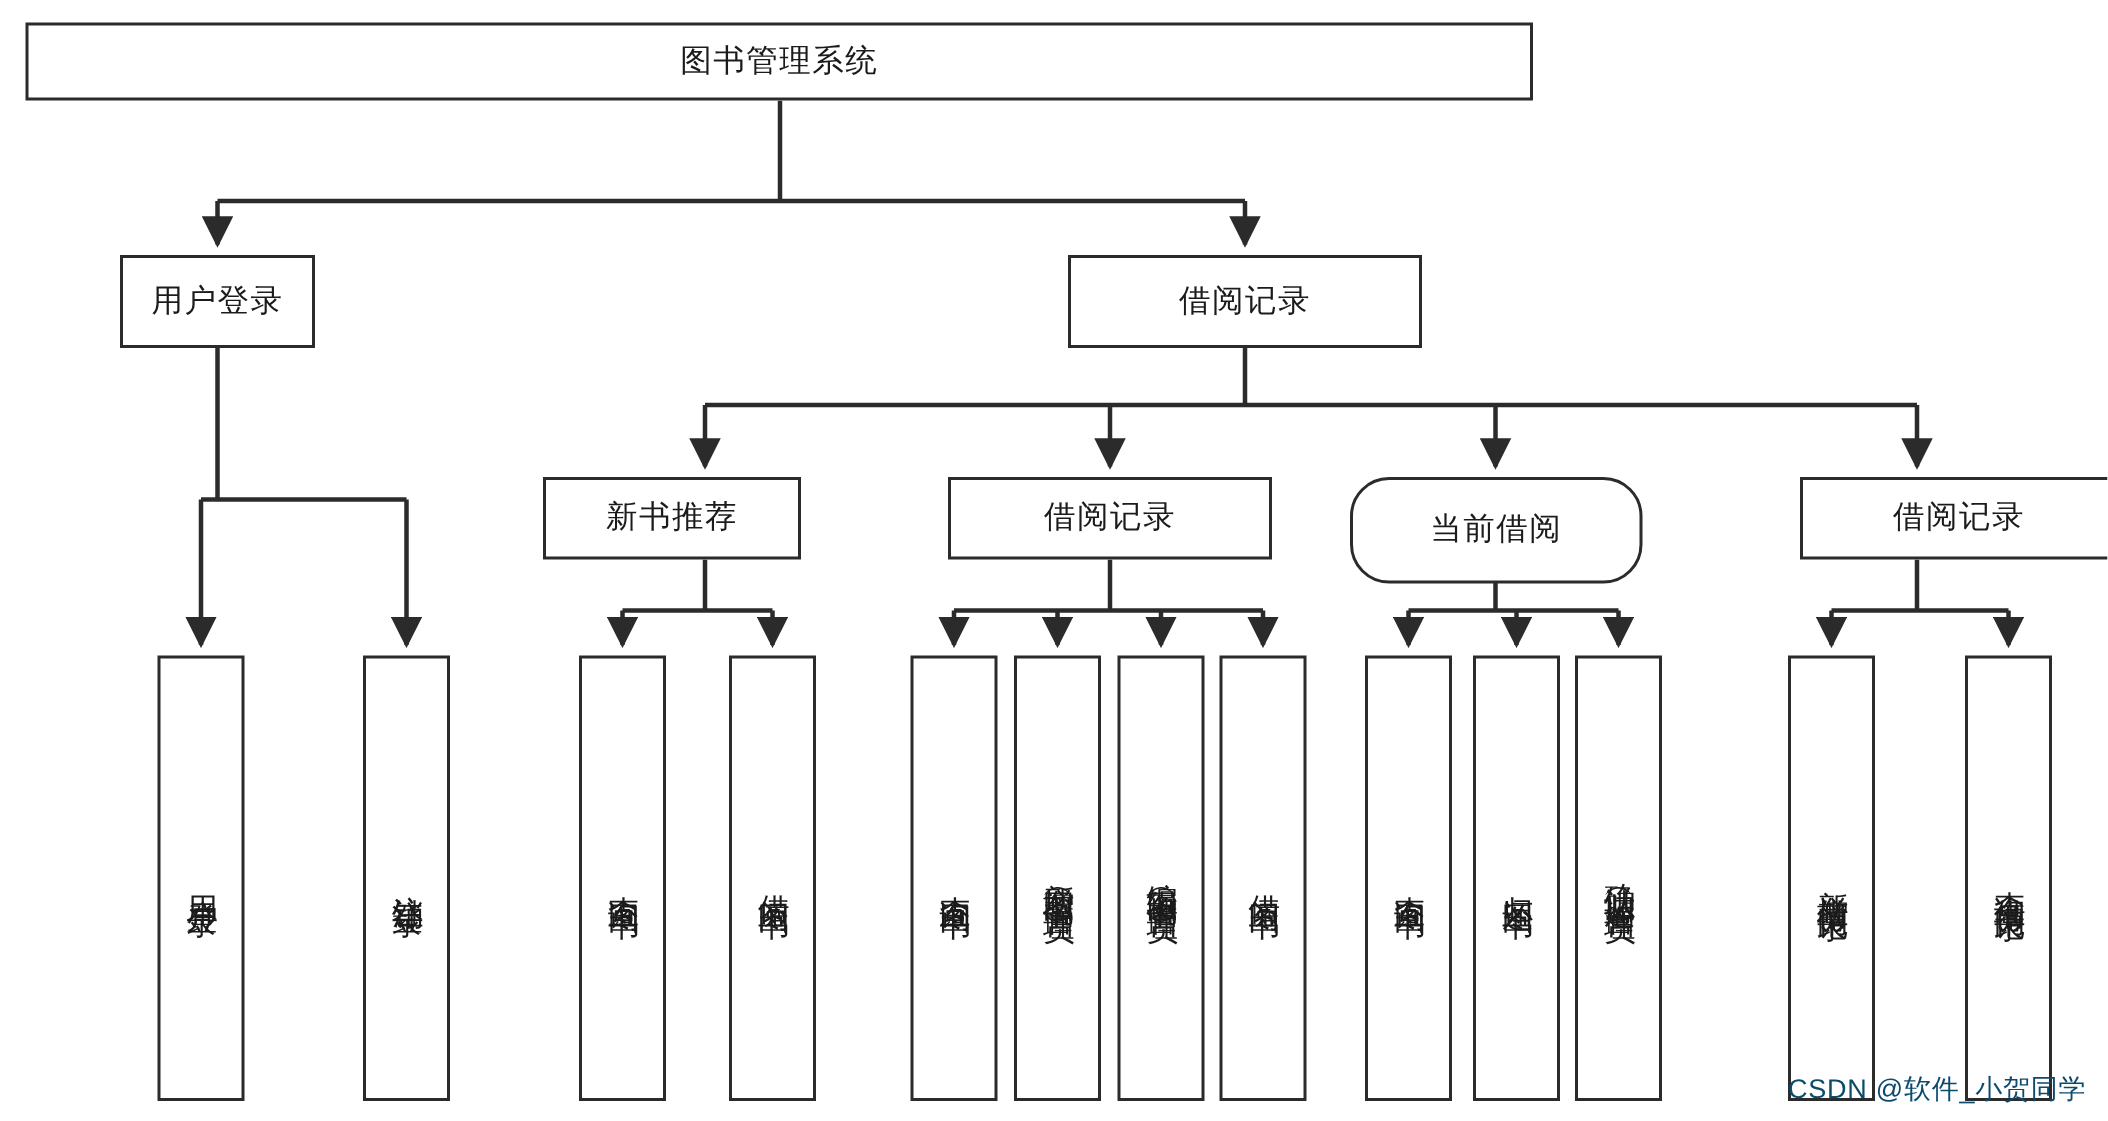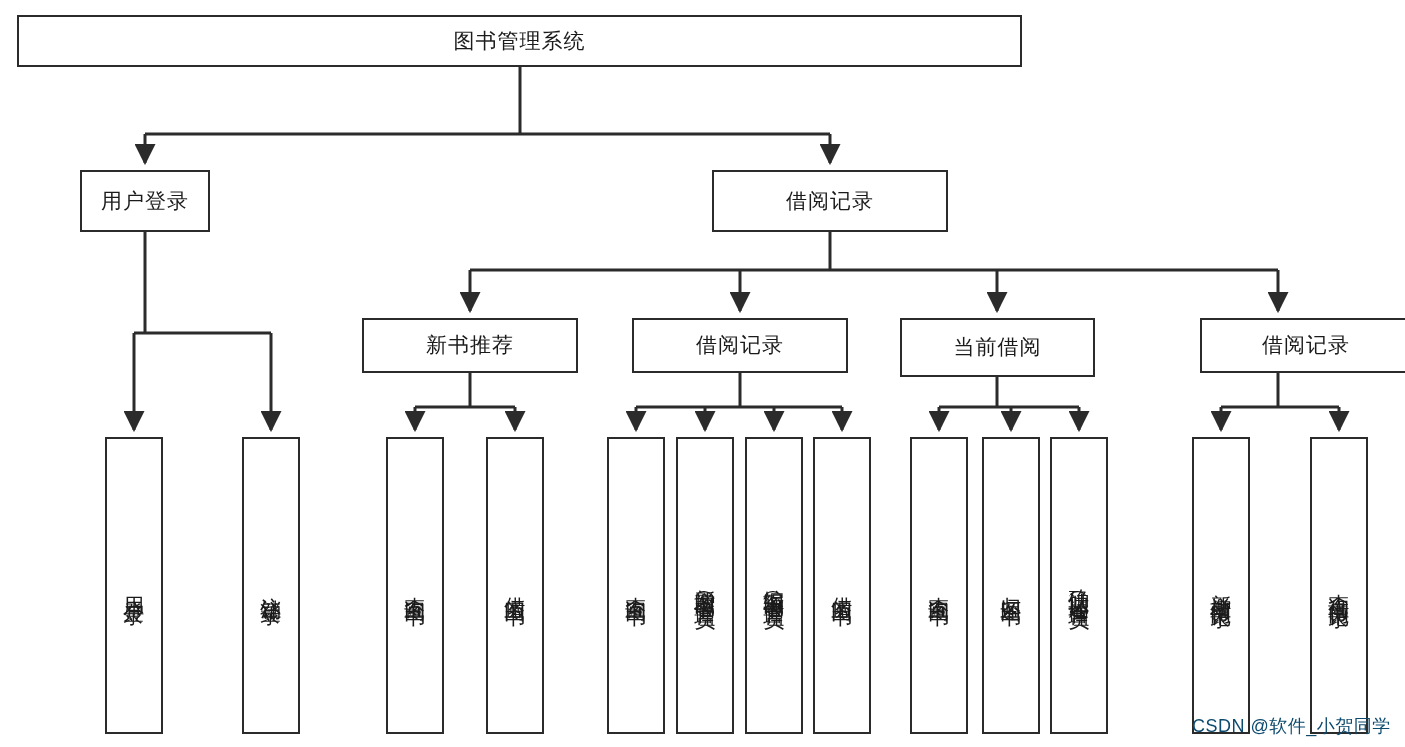--- a/index.html
+++ b/index.html
@@ -122,29 +122,29 @@
   </div>
 
   <div class="node" style="left:80px; top:170px; width:130px; height:62px;">
     <span class="label">用户登录</span>
   </div>
 
   <div class="node" style="left:712px; top:170px; width:236px; height:62px;">
     <span class="label">借阅记录</span>
   </div>
 
-  <div class="node" style="left:362px; top:318px; width:216px; height:55px;">
+  <div class="node" style="left:362px; top:318px; width:172px; height:55px;">
     <span class="label">新书推荐</span>
   </div>
 
   <div class="node" style="left:632px; top:318px; width:216px; height:55px;">
     <span class="label">借阅记录</span>
   </div>
 
-  <div class="node" style="left:900px; top:318px; width:195px; height:59px;">
+  <div class="node" style="left:900px; top:318px; width:195px; height:71px;border-radius:26px;">
     <span class="label">当前借阅</span>
   </div>
 
   <div class="node" style="left:1172px; top:318px; width:212px; height:55px;margin-left:28px;">
     <span class="label">借阅记录</span>
   </div>
 
   <div class="node leaf" style="left:105px; top:437px; width:58px; height:297px;">
     <span class="label">用户登录</span>
   </div>

